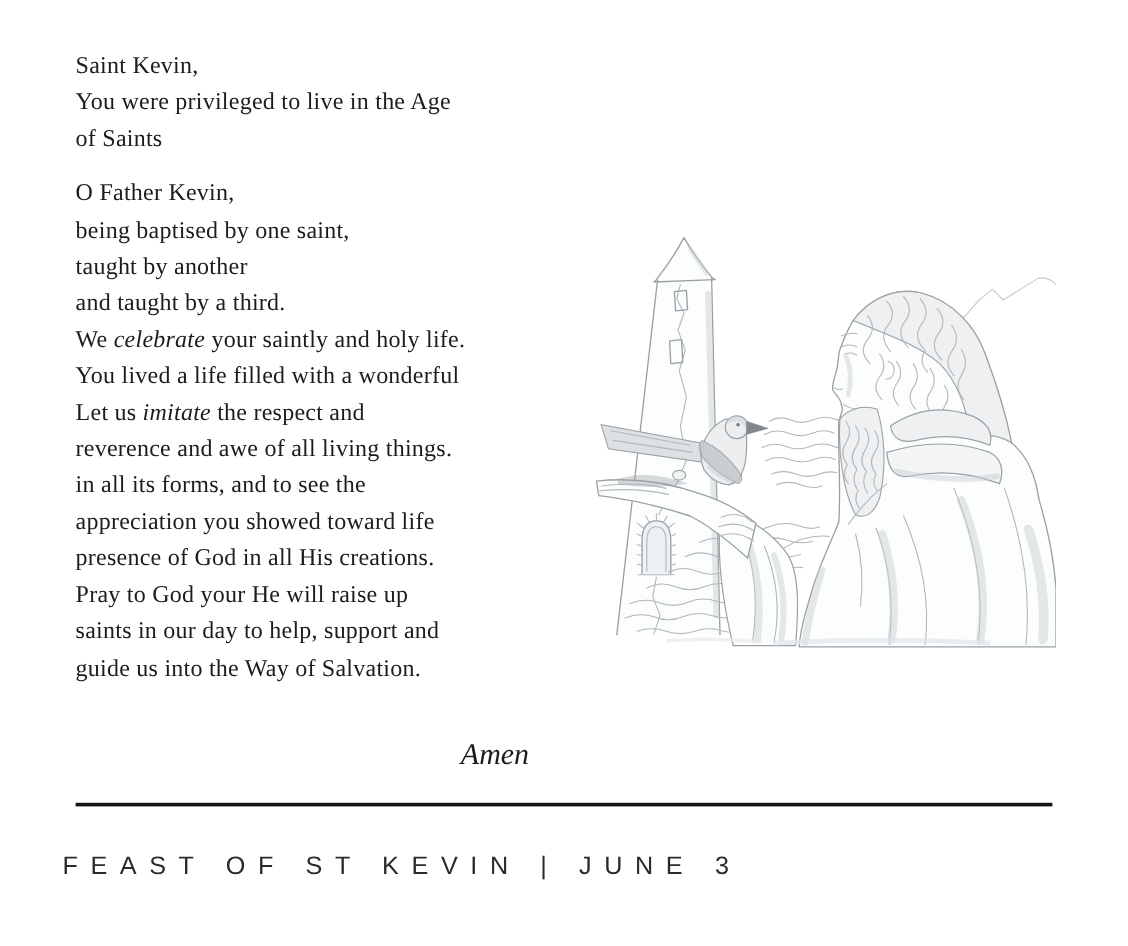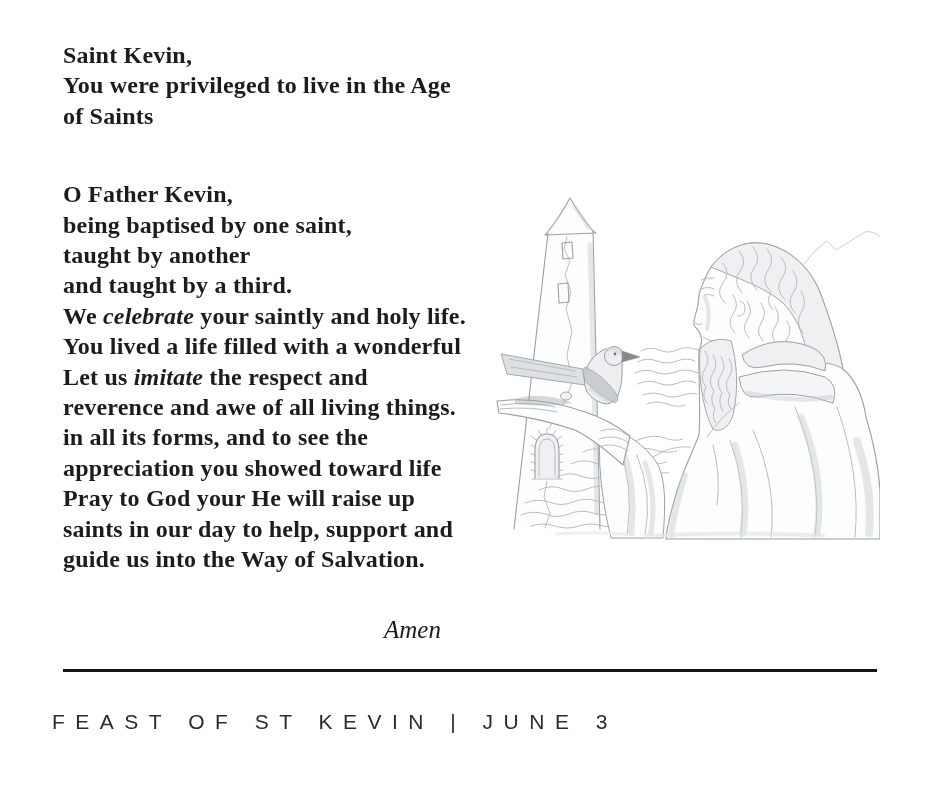--- a/index.html
+++ b/index.html
@@ -11,26 +11,25 @@
   html,body{margin:0;padding:0;background:#ffffff;}
   .card{
     position:relative;
     width:940px;height:788px;
     background:#ffffff;
     overflow:hidden;
     font-family:"Liberation Serif", serif;
   }
   .prayer{
     position:absolute;left:63px;top:40px;
-    font-size:24px;line-height:30.4px;
+    font-size:20px;line-height:30.4px;
     color:var(--ink);
     letter-spacing:.2px;
-    font-weight:bold;
-  }
-  .stanza + .stanza{margin-top:48px;}
+  }
+  .stanza + .stanza{margin-top:15px;}
   .line{white-space:nowrap;}
   .line em{font-style:italic;}
   .amen{
     position:absolute;left:384px;top:616px;
     font-size:25px;font-style:italic;color:var(--ink);
   }
   .divider{
     position:absolute;left:63px;top:669px;
     width:814px;height:3px;background:var(--divider);
     border:0;margin:0;padding:0;
@@ -68,20 +67,21 @@
         <div class="line"><span>O Father Kevin,</span></div>
         <div class="line"><span>being baptised by one saint,</span></div>
         <div class="line"><span>taught by another</span></div>
         <div class="line"><span>and taught by a third.</span></div>
         <div class="line"><span>We </span><em>celebrate</em><span> your saintly and holy life.</span></div>
         <div class="line"><span>You lived a life filled with a wonderful</span></div>
         <div class="line"><span>Let us </span><em>imitate</em><span> the respect and</span></div>
         <div class="line"><span>reverence and awe of all living things.</span></div>
         <div class="line"><span>in all its forms, and to see the</span></div>
         <div class="line"><span>appreciation you showed toward life</span></div>
+        <div class="line"><span>presence of God in all His creations.</span></div>
         <div class="line"><span>Pray to God your He will raise up</span></div>
         <div class="line"><span>saints in our day to help, support and</span></div>
         <div class="line"><span>guide us into the Way of Salvation.</span></div>
       </div>
   </div>
 
   <svg class="illustration" width="385" height="395" viewBox="0 0 385 395" aria-hidden="true">
 
     <g>
       <path class="pl-faint" d="M302,126 Q312,116 320,106 L332,96 L341,105 L349,100 L370,87 Q378,85 385,92"></path>

